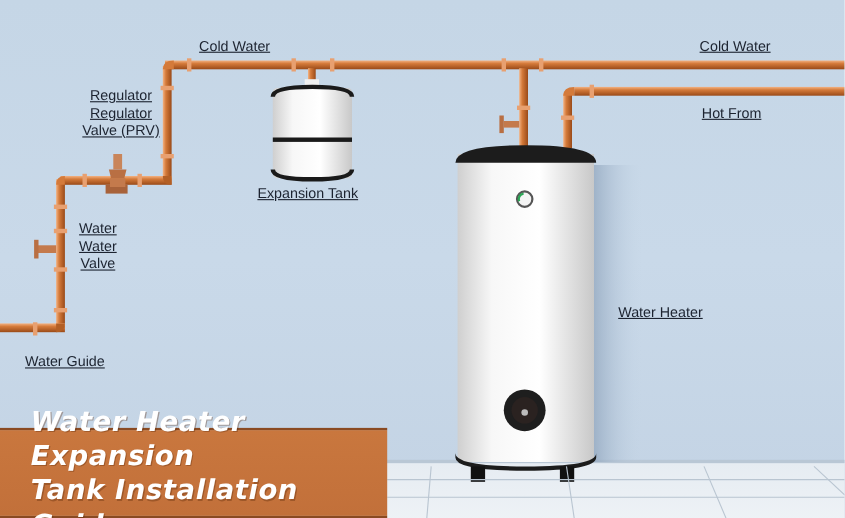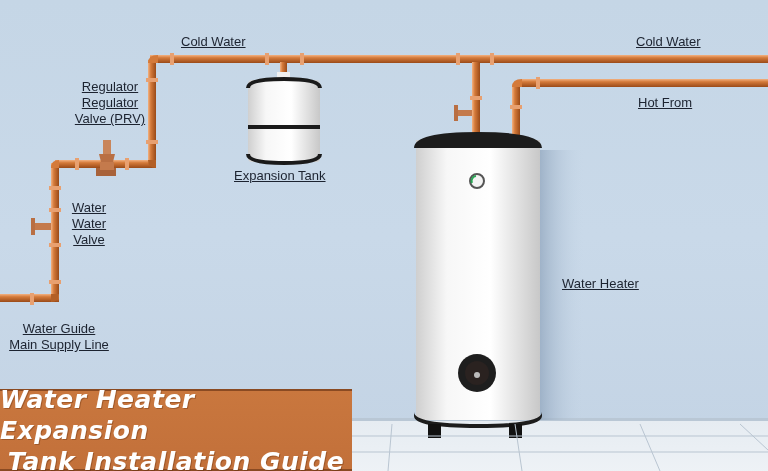--- a/index.html
+++ b/index.html
@@ -20,21 +20,21 @@
   svg.diagram { position: absolute; left: 0; top: 0; }
   .label {
     position: absolute; color: #1c2330; font-size: 13px; text-align: center;
     line-height: 16px; white-space: nowrap; text-decoration: underline;
   }
   .title-banner {
     position: absolute; left: 0; top: 389px; width: 352px; height: 82px;
     background: linear-gradient(180deg, #c9773e 0%, #c2703a 100%);
     border-top: 2px solid #8a4a22; border-bottom: 2px solid #8a4a22;
     box-sizing: border-box; display: flex; flex-direction: column;
-    align-items: center; justify-content: center;
+    align-items: center; justify-content: center; padding-left: 28px;
   }
   .title-line {
     color: #ffffff; font-weight: bold; font-style: italic;
     font-size: 25px; line-height: 31px; letter-spacing: 0.5px;
     font-family: "DejaVu Sans", sans-serif;
     text-shadow: 1px 1px 0 rgba(90,40,10,0.35);
   }
 </style>
 </head>
 <body>
@@ -174,21 +174,20 @@
   <div class="label" style="left:234px; top:168px;text-align:center;">Expansion Tank</div>
 
   <div class="label" style="left:68px; top:200px; width:42px;">
     <div>Water</div>
     <div>Water</div>
     <div>Valve</div>
   </div>
 
   <div class="label" style="left:0px; top:321px; width:118px;">
     <div>Water Guide</div>
-    <div>Main Supply Line</div>
   </div>
 
   <div class="label" style="left:562px; top:276px;">Water Heater</div>
 
   <div class="title-banner">
     <div class="title-line">Water Heater Expansion</div>
     <div class="title-line">Tank Installation Guide</div>
   </div>
 </div>
 

